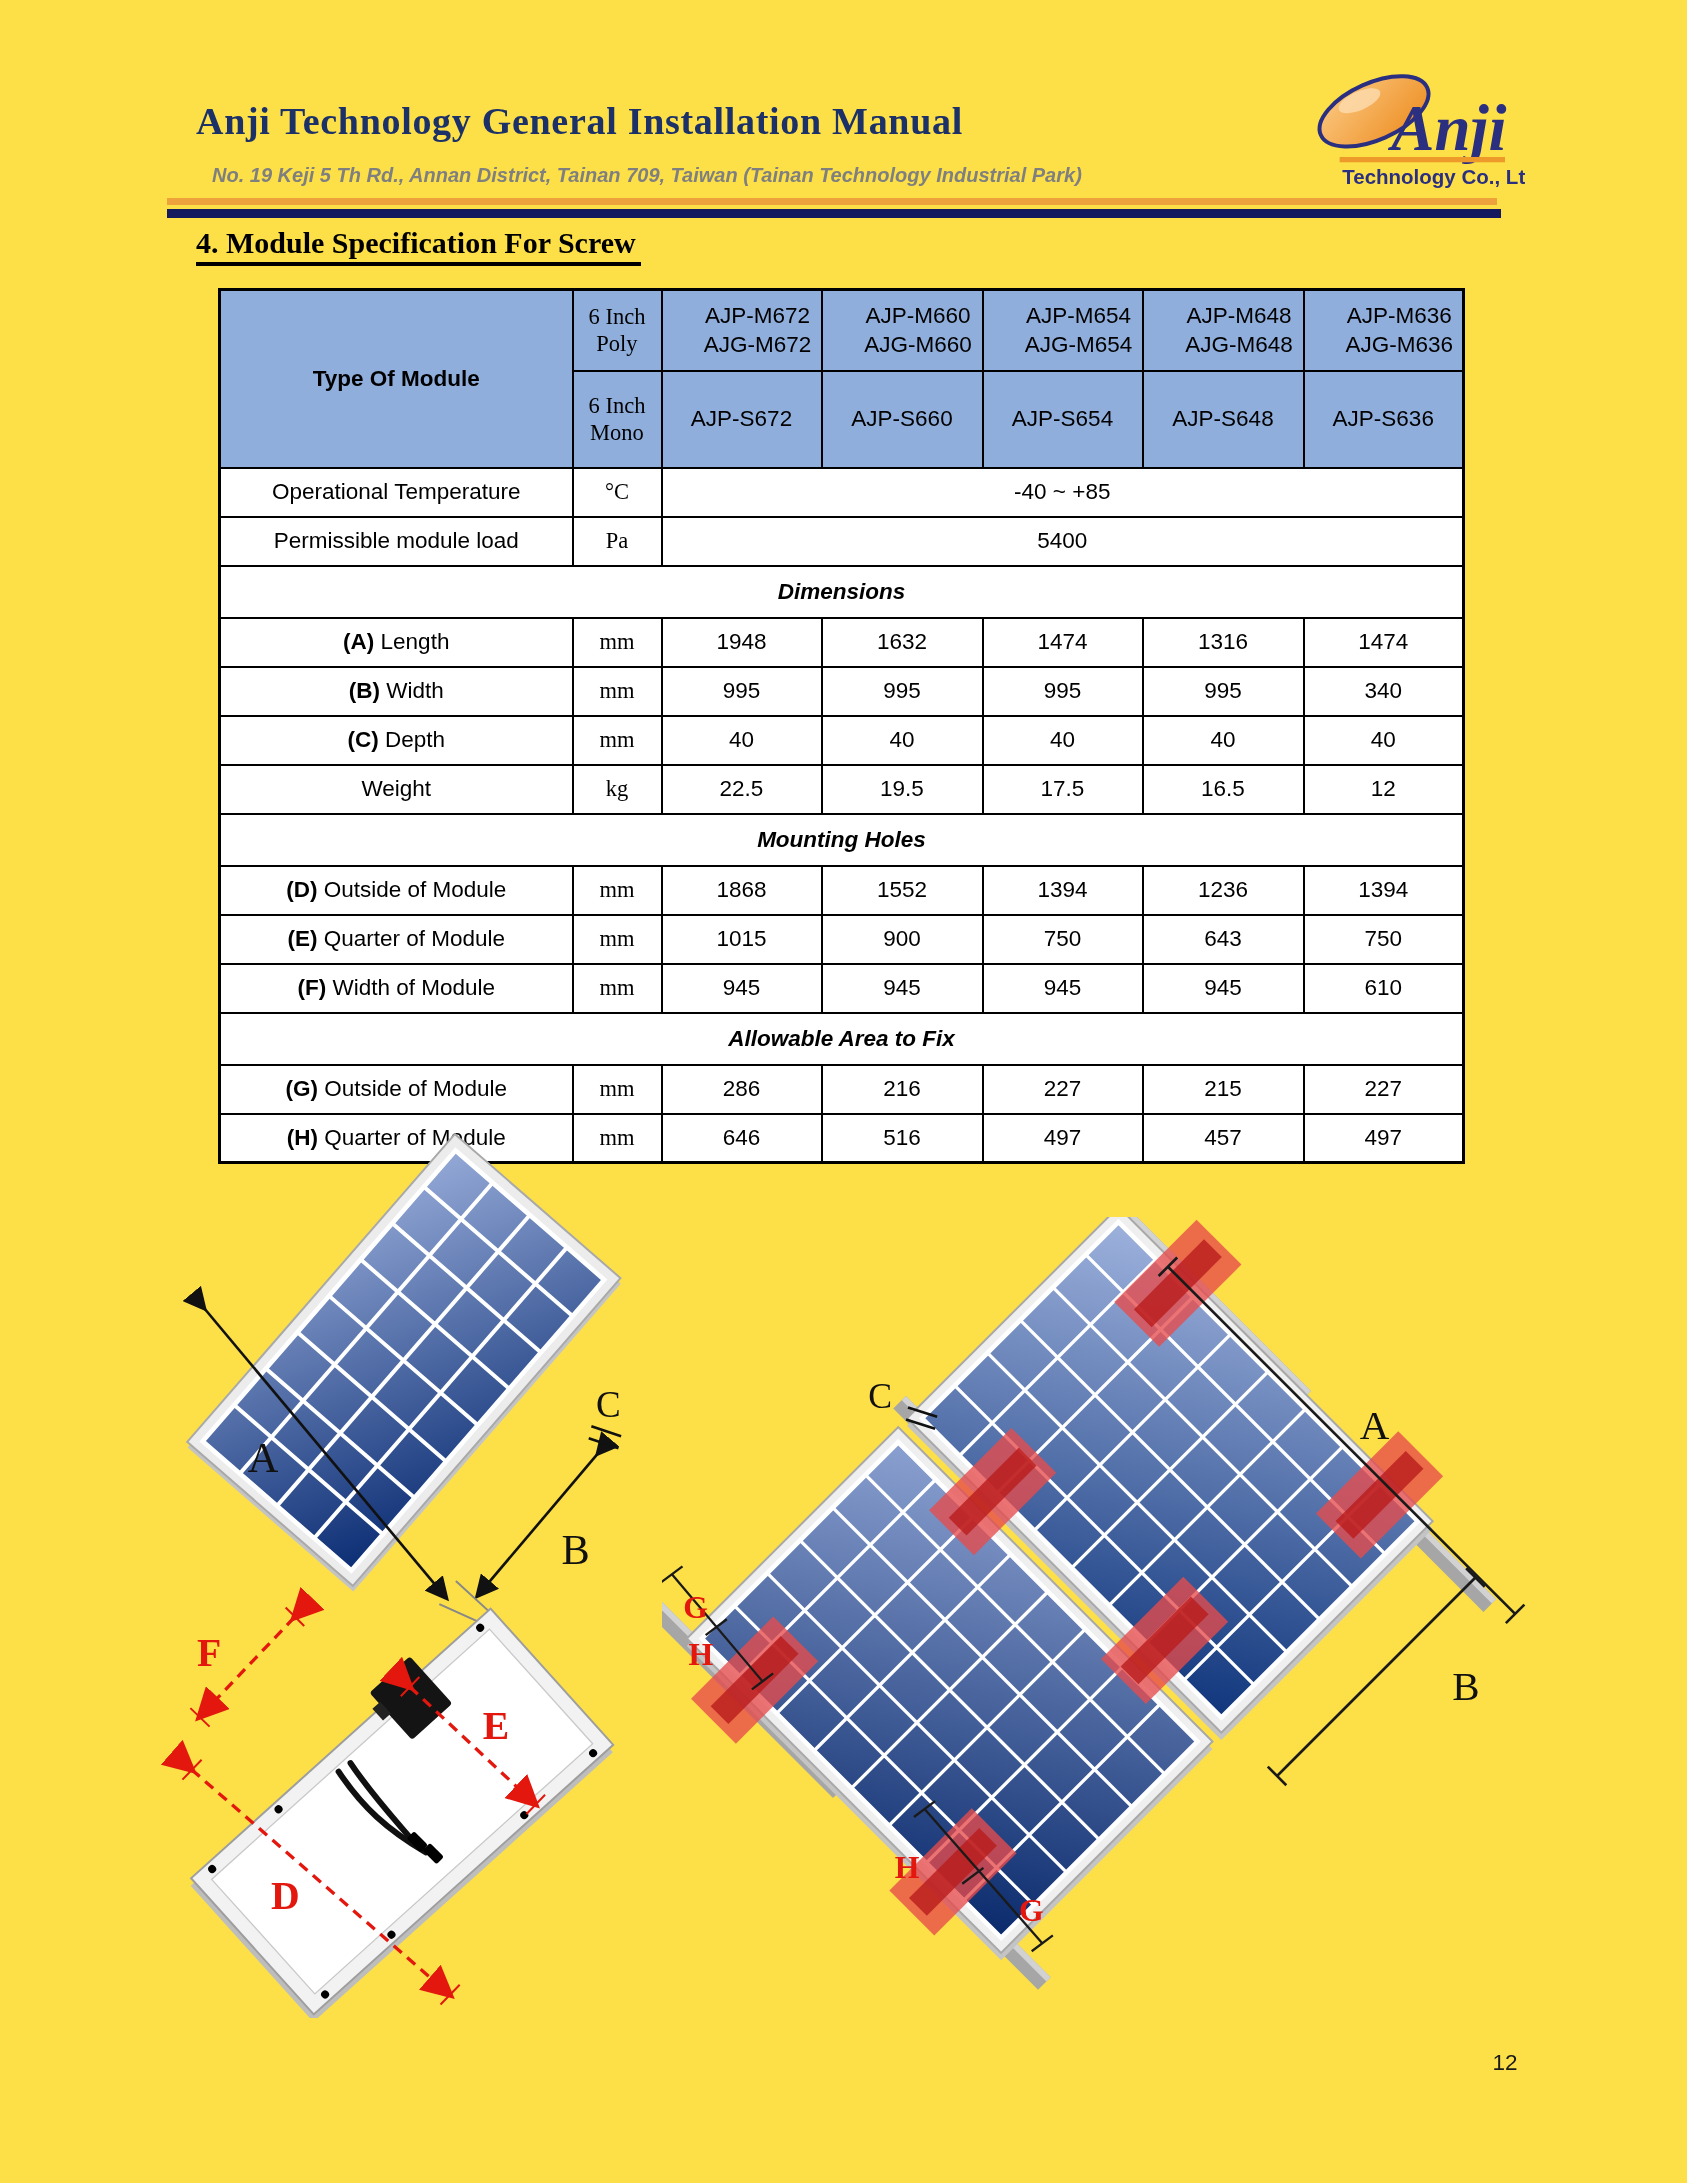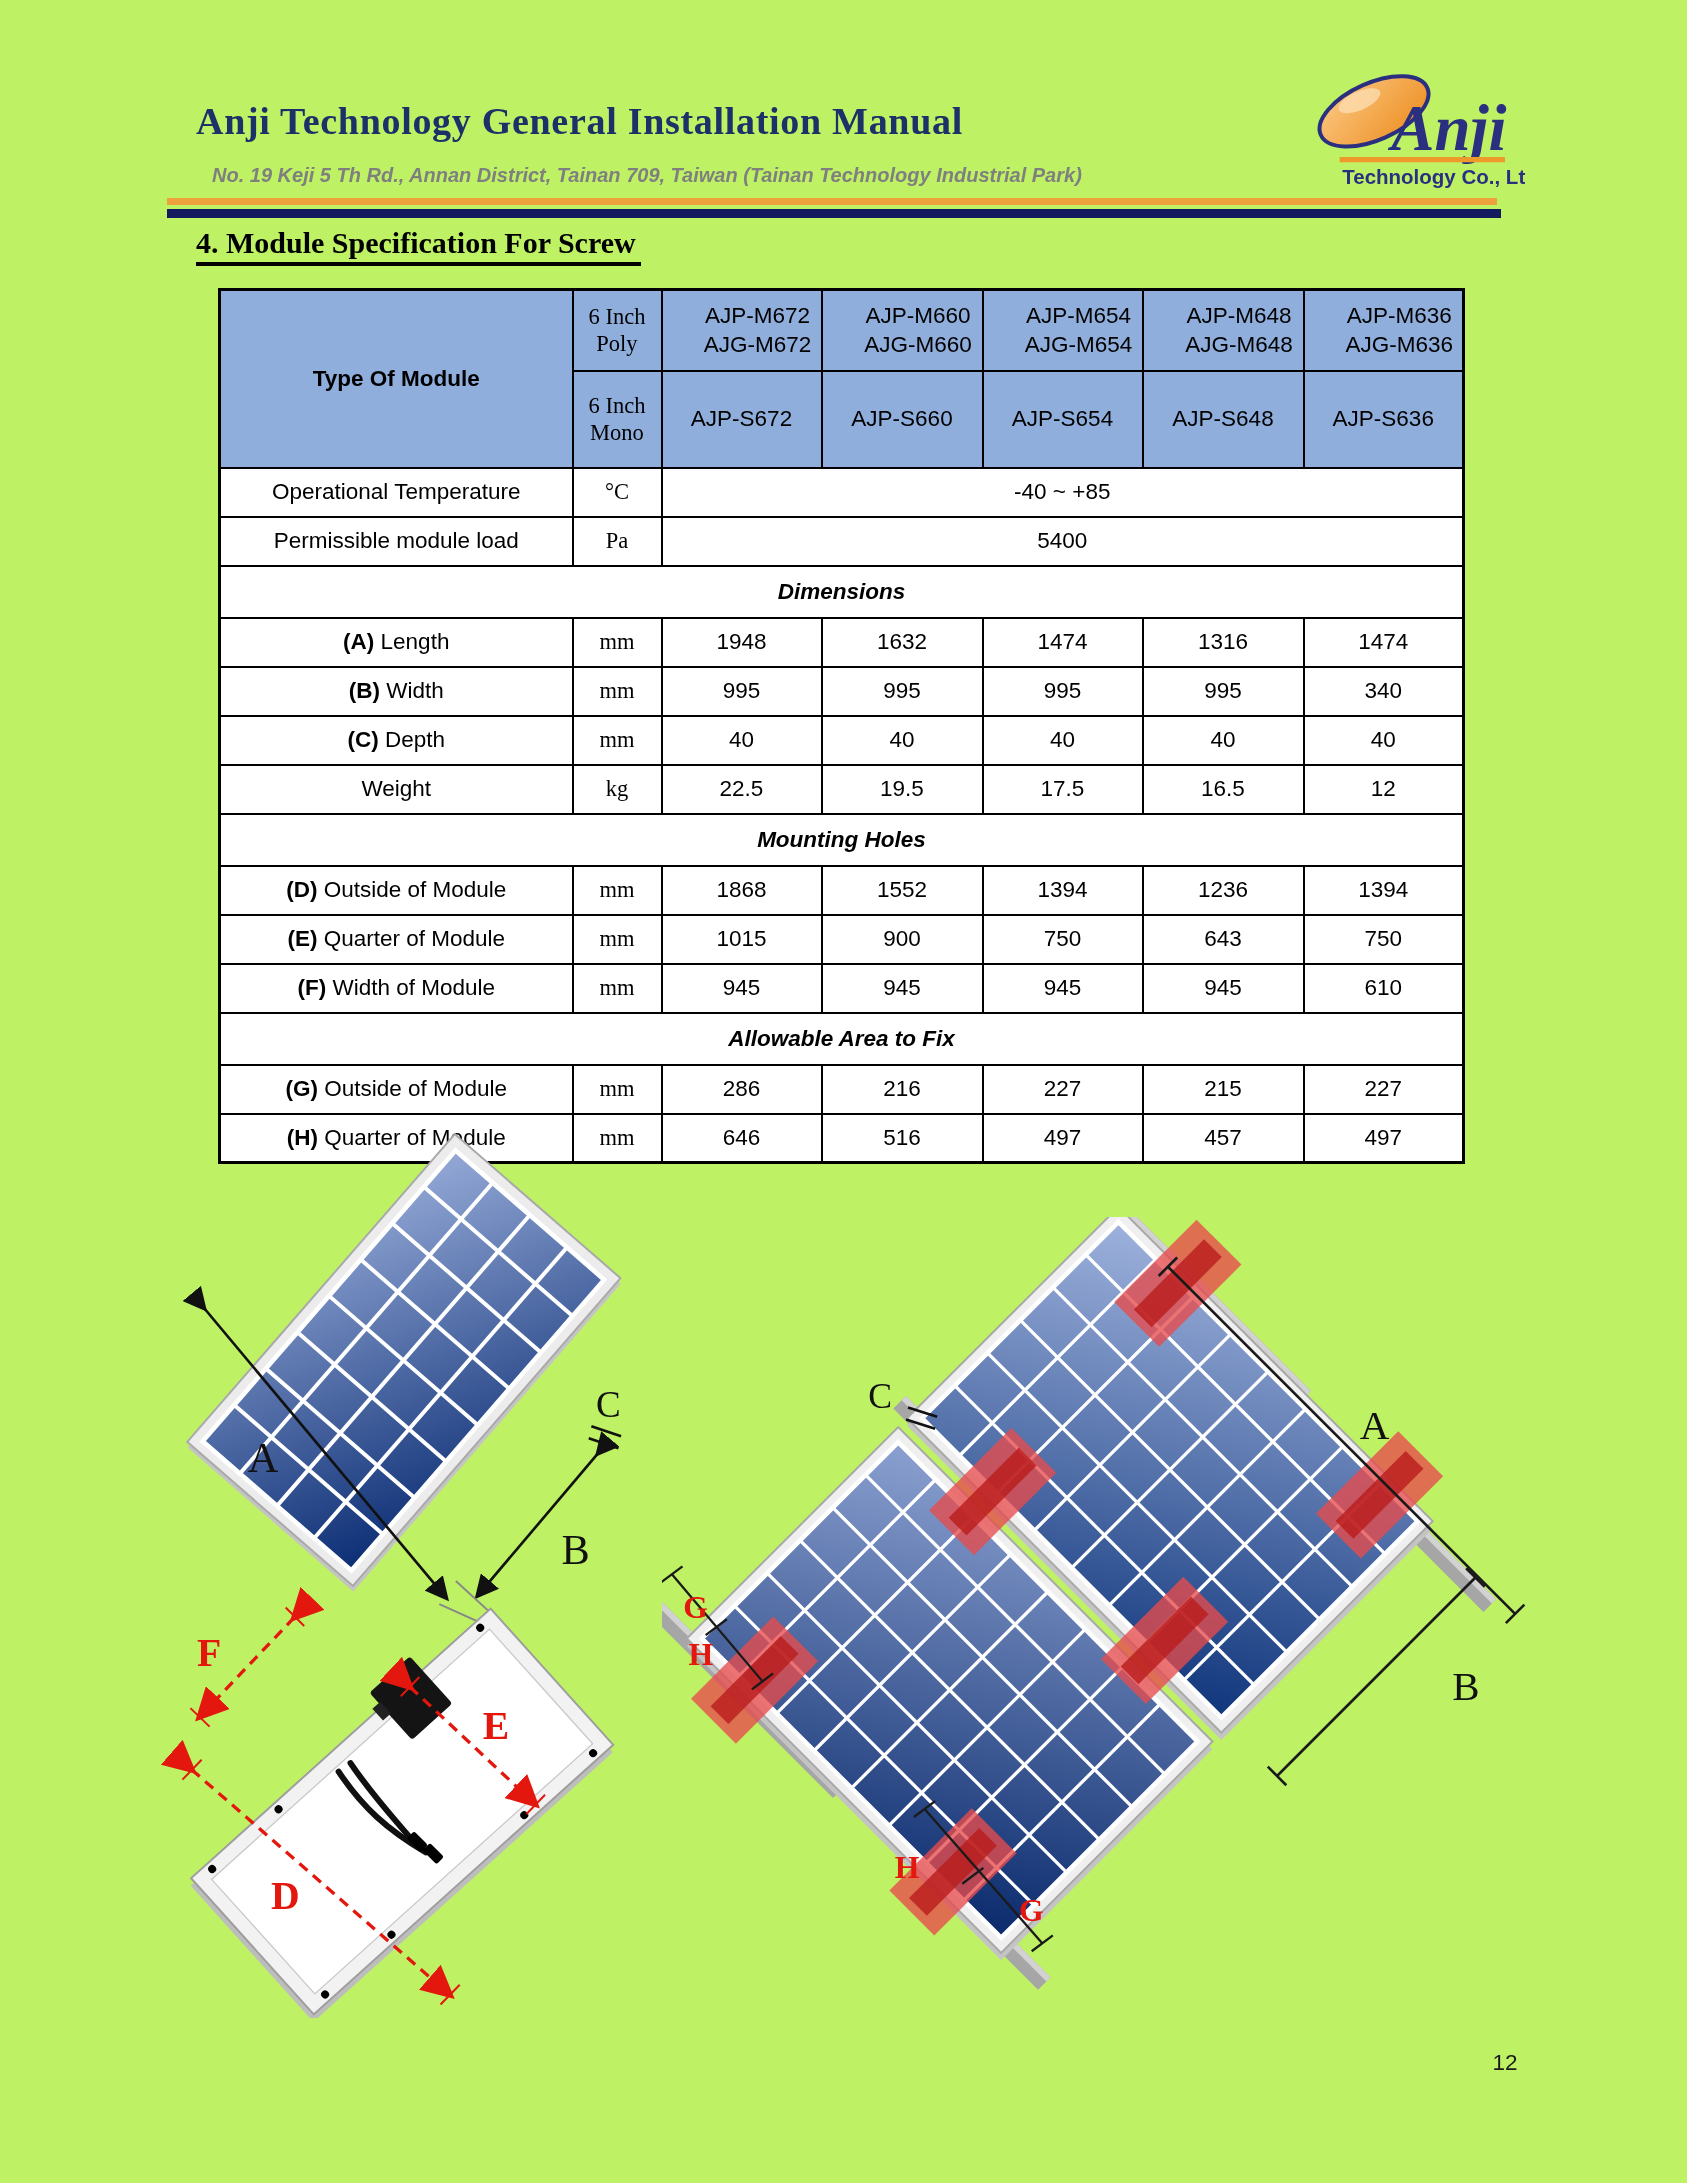--- a/index.html
+++ b/index.html
@@ -1,16 +1,16 @@
 <!DOCTYPE html>
 <html style="font-size:10.6px"><head>
 <meta charset="utf-8">
 <style>
   html,body{margin:0;padding:0;background:#eee;}
-  #page{position:relative;width:1687px;height:2183px;background:#bef264;overflow:hidden;
+  #page{position:relative;width:1687px;height:2183px;background:#fde047;overflow:hidden;
         font-family:"Liberation Sans",sans-serif;}
   
   .doc-title{position:absolute;left:196px;top:99px;font-family:"Liberation Serif",serif;
              font-weight:bold;font-size:38px;color:#1B3168;letter-spacing:0.7px;}
   .doc-address{position:absolute;left:212px;top:164px;font-size:20px;font-weight:bold;
                font-style:italic;color:#7F7F7F;}
   .bar-orange{position:absolute;left:167px;top:198px;width:1330px;height:7.3px;background:#EDA23C;}
   .bar-navy{position:absolute;left:167px;top:209px;width:1334px;height:8.6px;background:#141A5E;}
   .section-heading{position:absolute;left:196px;top:226px;font-family:"Liberation Serif",serif;
                    font-weight:bold;font-size:30px;color:#000;border-bottom:4.6px solid #000;

